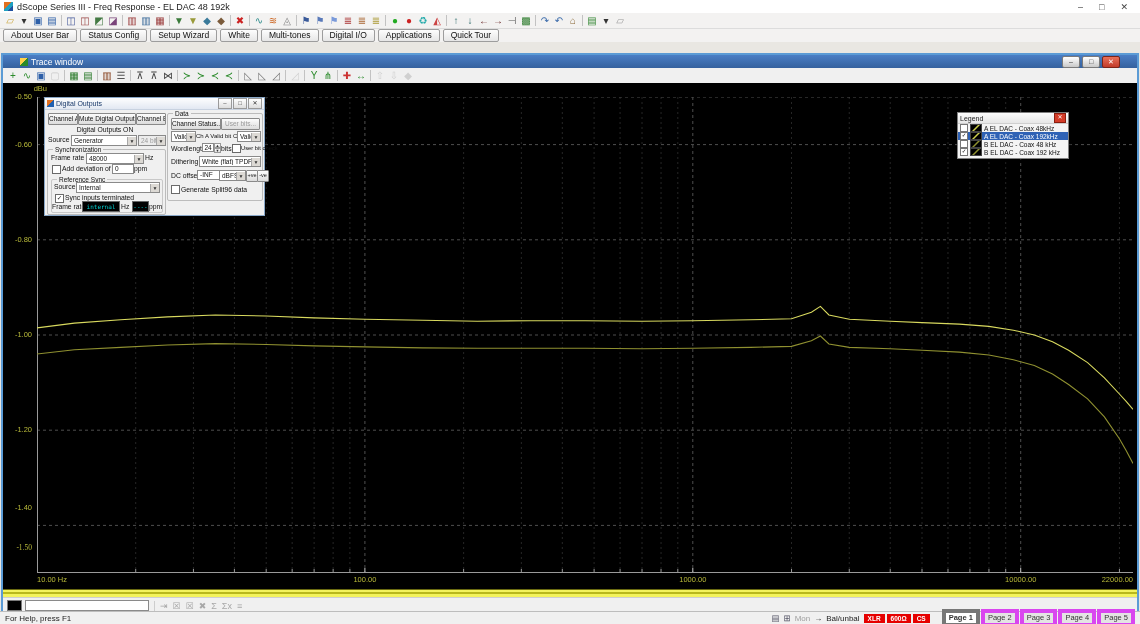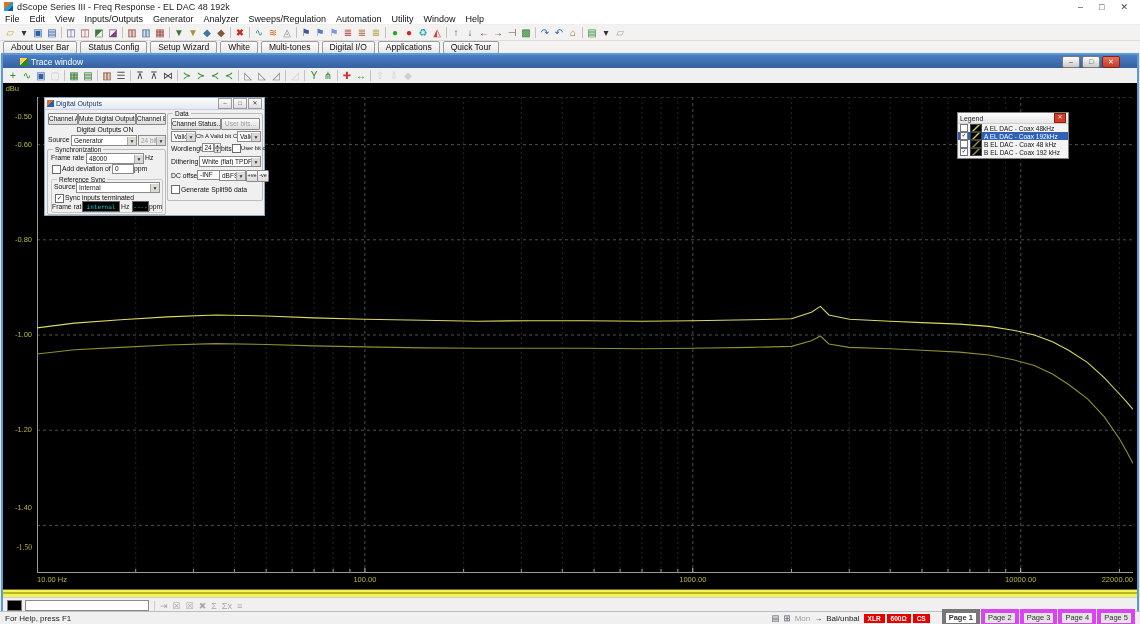--- a/index.html
+++ b/index.html
@@ -21,21 +21,21 @@
   .tw-titlebar{height:13px;background:linear-gradient(#4a7ec5,#35619e);color:#fff;display:flex;align-items:center;gap:3px;padding:0 17px;font-size:8.5px;flex:0 0 auto;}
   .tw-icon{width:8px;height:8px;background:linear-gradient(135deg,#ffd24a 0 50%,#2a8a2a 50%);}
   .tw-btns{margin-left:auto;display:flex;gap:2px;}
   .tw-btn{width:16px;height:10px;border:1px solid #7a7a7a;border-radius:2px;background:linear-gradient(#ffffff,#c9c9c9);font-size:7px;line-height:9px;text-align:center;color:#333;}
   .tw-btn.close{background:linear-gradient(#e8705a,#c23b2a);border-color:#7d2518;color:#fff;}
   .tw-toolbar{height:15px;background:#f0f0f0;display:flex;align-items:center;padding:0 3px;flex:0 0 auto;}
   .plot{flex:1;background:#000;position:relative;overflow:hidden;}
   #chart{position:absolute;left:34px;top:14px;}
   .ylabel{position:absolute;left:0;width:29px;text-align:right;color:#b9ba3a;font-size:7.5px;line-height:8px;}
   .xlabel{position:absolute;color:#b9ba3a;font-size:7.5px;line-height:8px;white-space:nowrap;}
-  .unit-label{position:absolute;left:0;top:1px;width:16px;text-align:right;color:#b9ba3a;font-size:7.5px;}
+  .unit-label{position:absolute;left:0;top:1px;width:44px;text-align:right;color:#b9ba3a;font-size:7.5px;}
   .yellow-strip{height:7px;flex:0 0 auto;background:linear-gradient(#f4f35c 0 2px,#b9b81c 2px 4px,#f4f35c 4px);border-top:1px solid #6a6a10;}
   .controls-row{height:15px;flex:0 0 auto;background:#f0f0f0;border-top:1px solid #cfcfcf;display:flex;align-items:center;gap:3px;padding:0 4px;}
   .swatch{width:13px;height:9px;background:#000;border:1px solid #7a7a7a;}
   .cursor-input{width:118px;height:9px;border:1px solid #8a8a8a;background:#fff;font-size:7px;padding:0 2px;font-family:"Liberation Sans",sans-serif;}
   .cr-icon{color:#a8a8a8;font-size:9px;line-height:12px;}
   .cr-sep{width:1px;height:10px;background:#cdcdcd;margin:0 2px;}
   
   .statusbar{position:absolute;left:0;bottom:0;width:1140px;height:13px;background:#f0f0f0;border-top:1px solid #bdbdbd;display:flex;align-items:center;font-size:8px;color:#222;padding:0 5px;box-sizing:border-box;gap:4px;}
   .sb-right{margin-left:auto;display:flex;align-items:center;gap:4px;}
   .sb-icon{color:#556;font-size:8.5px;}
@@ -86,33 +86,20 @@
   <div class="titlebar">
     <span class="app-icon"></span>
     <span>dScope Series III - Freq Response - EL DAC 48 192k</span>
     <span class="win-controls">
       <span>–</span>
       <span>□</span>
       <span>✕</span>
     </span>
   </div>
 
-  <div class="menubar">
-      <span class="menu-item">File</span>
-      <span class="menu-item">Edit</span>
-      <span class="menu-item">View</span>
-      <span class="menu-item">Inputs/Outputs</span>
-      <span class="menu-item">Generator</span>
-      <span class="menu-item">Analyzer</span>
-      <span class="menu-item">Sweeps/Regulation</span>
-      <span class="menu-item">Automation</span>
-      <span class="menu-item">Utility</span>
-      <span class="menu-item">Window</span>
-      <span class="menu-item">Help</span>
-    </div>
 
   <div class="toolbar">
       <span class="tb-icon" style="color: rgb(202, 165, 58);">▱</span>
       <span class="tb-icon" style="color: rgb(51, 51, 51);">▾</span>
       <span class="tb-icon" style="color: rgb(45, 95, 168);">▣</span>
       <span class="tb-icon" style="color: rgb(45, 95, 168);">▤</span>
       <span class="tb-sep"></span>
       <span class="tb-icon" style="color: rgb(68, 88, 154);">◫</span>
       <span class="tb-icon" style="color: rgb(154, 68, 68);">◫</span>
       <span class="tb-icon" style="color: rgb(68, 122, 68);">◩</span>
@@ -283,21 +270,21 @@
           <line x1="0" y1="238" x2="1096" y2="238" stroke="#4f4f4f" stroke-width="1" stroke-dasharray="3 3"></line>
           <line x1="0" y1="333.2" x2="1096" y2="333.2" stroke="#4f4f4f" stroke-width="1" stroke-dasharray="3 3"></line>
           <line x1="0" y1="428.4" x2="1096" y2="428.4" stroke="#4f4f4f" stroke-width="1" stroke-dasharray="3 3"></line>
           <line x1="0" y1="476" x2="1096" y2="476" stroke="#4f4f4f" stroke-width="1" stroke-dasharray="3 3"></line>
           <line x1="0.5" y1="0" x2="0.5" y2="476" stroke="#9a9a9a" stroke-width="1"></line>
           <line x1="0" y1="475.5" x2="1096" y2="475.5" stroke="#9a9a9a" stroke-width="1"></line>
           <polyline points="0.0,230.9 37.4,226.1 83.7,222.8 130.5,219.9 178.4,218.0 229.2,219.0 277.1,220.9 327.9,222.3 385.6,223.2 440.2,224.2 493.5,223.7 548.3,223.7 605.0,224.2 655.8,223.7 713.6,222.8 754.5,221.8 774.4,215.2 783.4,209.4 791.9,218.0 812.3,222.3 853.2,224.2 885.0,225.6 922.4,227.1 951.9,229.4 976.4,233.2 997.3,238.0 1015.5,244.7 1031.6,253.2 1050.6,265.6 1067.4,280.8 1082.4,297.0 1089.4,304.6 1096.0,312.3" fill="none" stroke="#d8d95e" stroke-width="1.1"></polyline>
           <polyline points="0.0,257.0 37.4,252.8 83.7,250.4 130.5,248.0 178.4,246.6 229.2,247.5 277.1,248.9 327.9,249.9 385.6,250.9 440.2,251.3 493.5,251.3 548.3,251.3 605.0,251.8 655.8,251.3 713.6,250.4 754.5,249.4 774.4,243.7 783.4,239.0 791.9,247.0 812.3,250.4 853.2,251.8 885.0,253.2 922.4,255.1 951.9,258.0 976.4,262.8 997.3,268.5 1015.5,277.0 1031.6,287.5 1050.6,301.8 1067.4,319.9 1082.4,341.8 1089.4,354.1 1096.0,366.5" fill="none" stroke="#8f9030" stroke-width="1.1"></polyline>
         </svg>
         <span class="unit-label">dBu</span>
-        <span class="ylabel" style="top: 10px; margin-top: 20px;">-0.50</span>
+        <span class="ylabel" style="top: 10px;">-0.50</span>
         <span class="ylabel" style="top: 57.6px;">-0.60</span>
         <span class="ylabel" style="top: 152.8px;">-0.80</span>
         <span class="ylabel" style="top: 248px;">-1.00</span>
         <span class="ylabel" style="top: 343.2px;">-1.20</span>
         <span class="ylabel" style="top: 421px;">-1.40</span>
         <span class="ylabel" style="top: 461px; font-family: Liberation Serif, serif;">-1.50</span>
         <span class="xlabel" style="top: 493px; left: 34px;">10.00 Hz</span>
         <span class="xlabel" style="top: 493px; left: 361.906px; transform: translateX(-50%);">100.00</span>
         <span class="xlabel" style="top: 493px; left: 689.812px; transform: translateX(-50%);">1000.00</span>
         <span class="xlabel" style="top: 493px; left: 1017.72px; transform: translateX(-50%);">10000.00</span>

